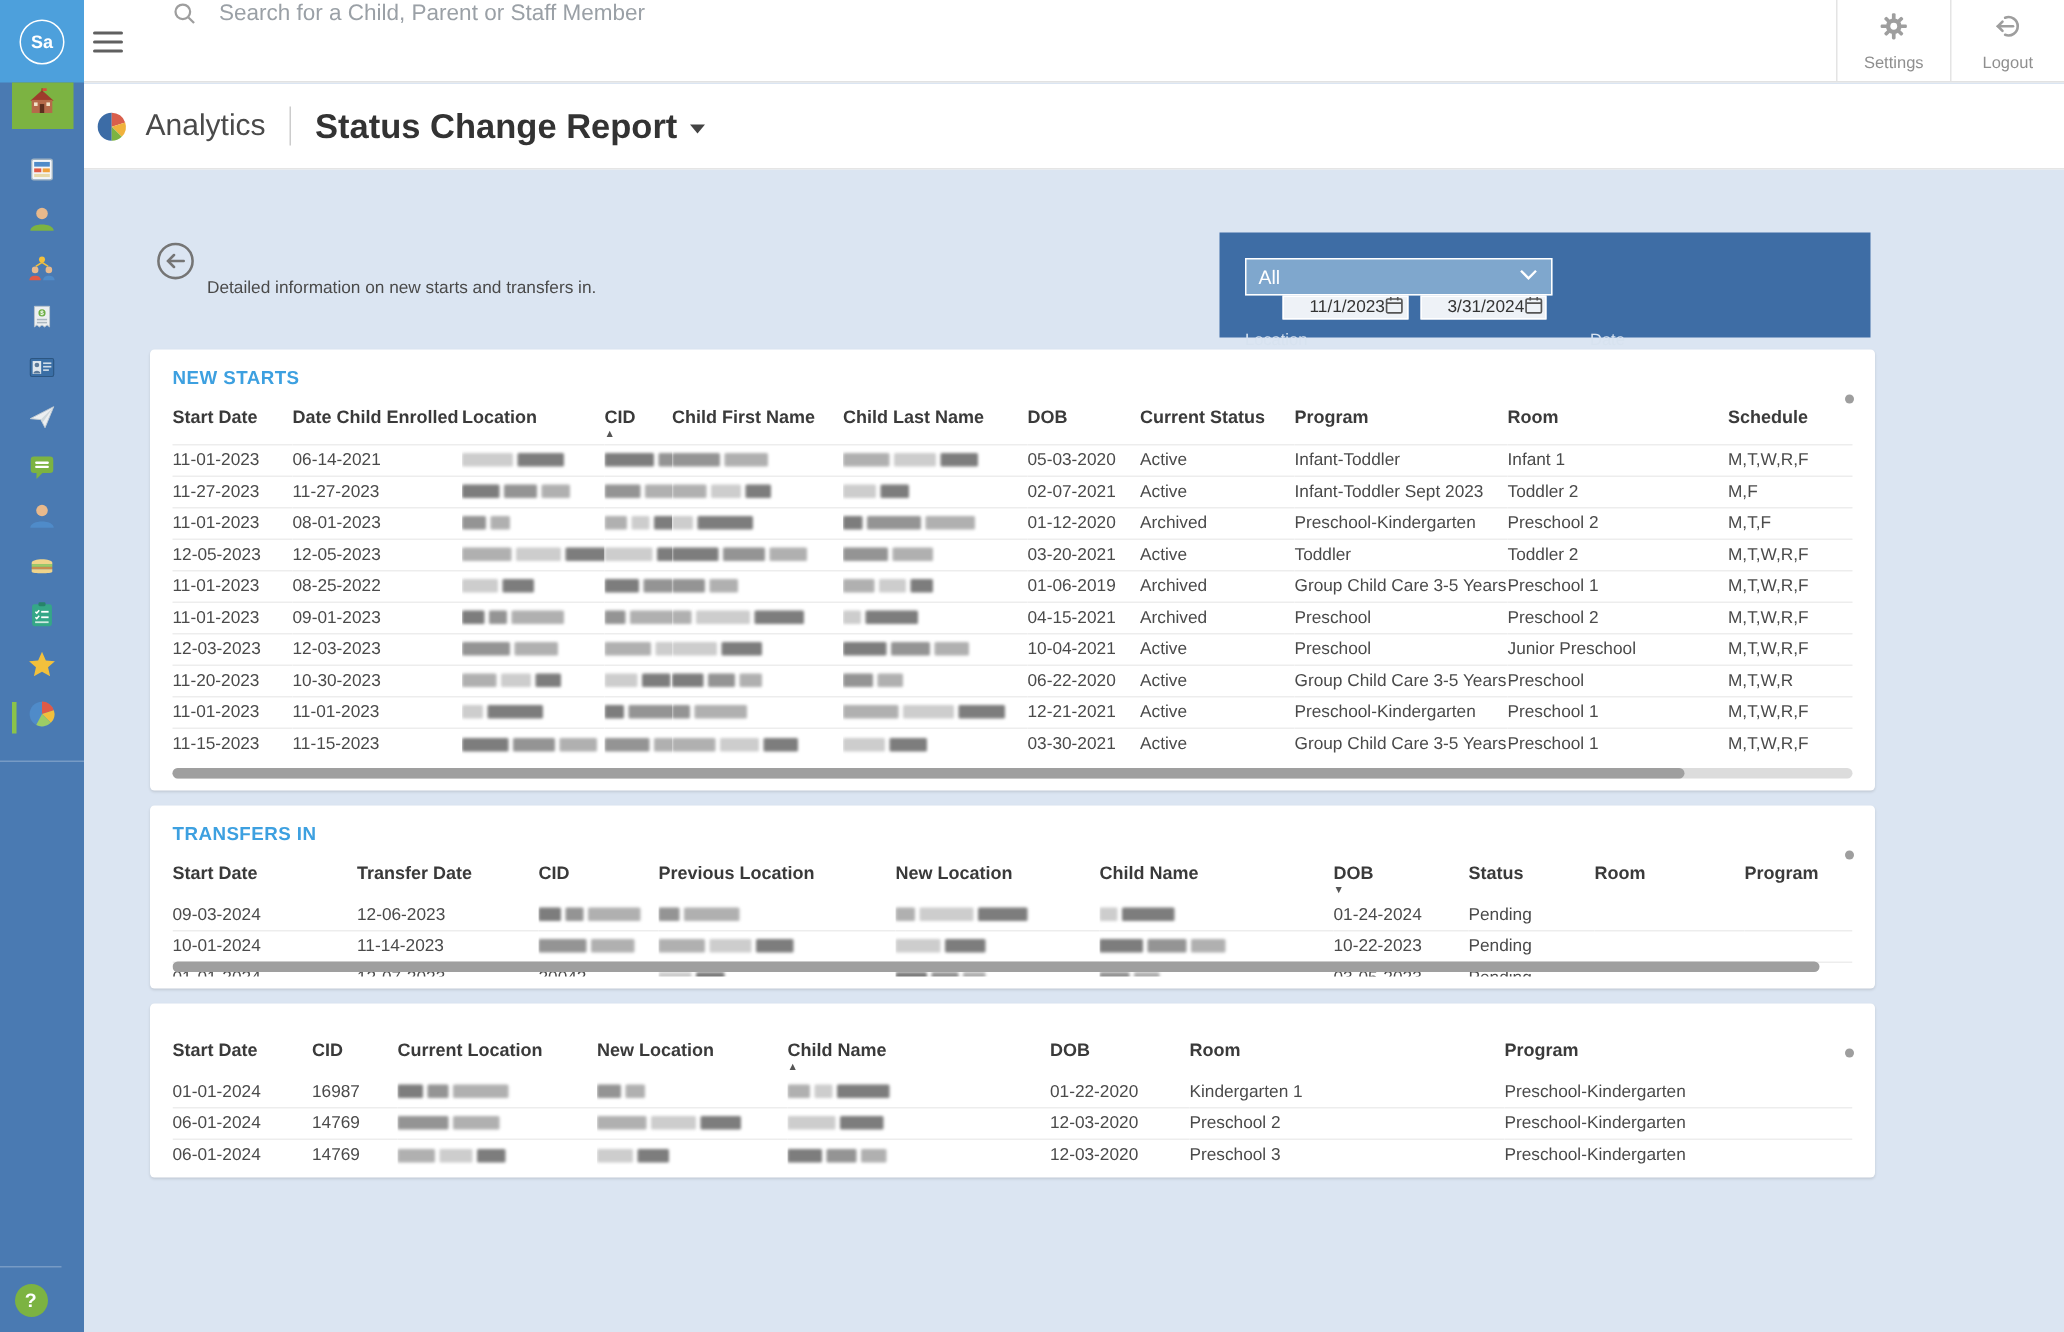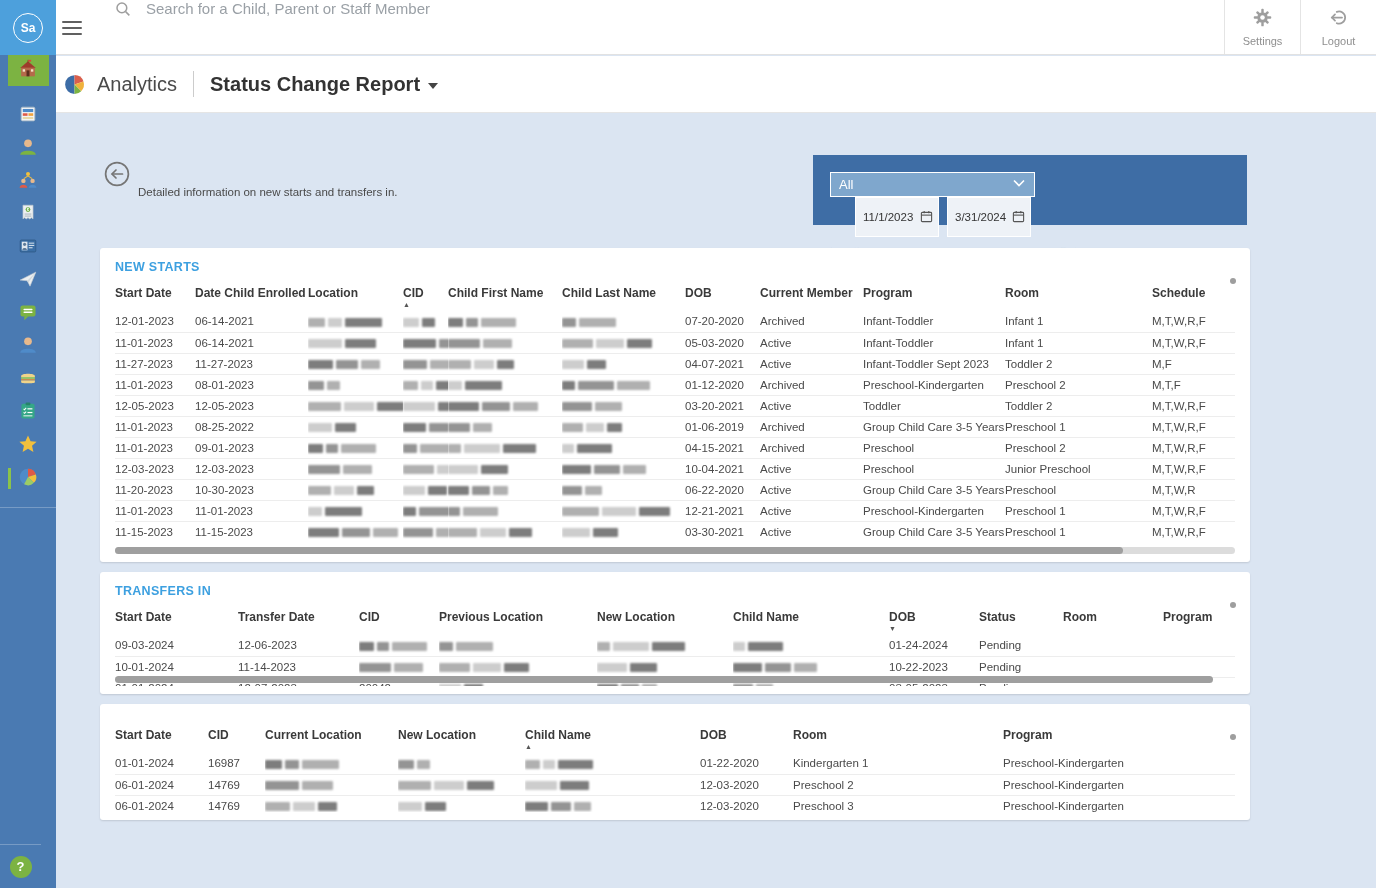--- a/index.html
+++ b/index.html
@@ -37,51 +37,51 @@
     align-items:center; justify-content:center; cursor:pointer; }
   .top-action svg { width:21px; height:21px; }
   .top-action .lbl { font-size:11px; color:#8f8f8f; margin-top:3px; }
 
   
   .subheader { position:absolute; left:41px; right:0; top:56px; height:57px; background:#fff;
     border-bottom:1px solid #e5e5e5; display:flex; align-items:center; padding-left:21px; z-index:8; }
   .subheader .pie { width:25px; height:25px; margin-right:10px; }
   .app-name { font-size:20px; color:#4a4a4a; }
   .subdiv { width:1px; height:26px; background:#ccc; margin:0 16px; }
-  .report-name { font-size:20px; color:#333; font-weight:600; display:flex; align-items:center; cursor:pointer; }
+  .report-name { font-size:23px; color:#333; font-weight:600; display:flex; align-items:center; cursor:pointer; }
   .caret { width:0; height:0; border-left:5px solid transparent; border-right:5px solid transparent;
     border-top:6px solid #444; margin-left:8px; margin-top:3px; }
 
   
   .main { position:absolute; left:41px; right:0; top:114px; bottom:0; background:#dbe5f2; overflow:hidden; }
   .content { width:1150px; margin-left:59px; position:relative; }
 
   .header-row { position:relative; margin-top:41px; height:70px; }
   .back-btn { position:absolute; left:4px; top:6px; width:26px; height:26px; cursor:pointer; }
   .page-title { position:absolute; left:38px; top:5px; font-size:17px; font-weight:bold; color:#2f6eb0; letter-spacing:.2px; }
   .page-subtitle { position:absolute; left:38px; top:31px; font-size:11.5px; color:#4a4a4a; }
 
   .filter-panel { position:absolute; right:3px; top:0; width:434px; height:70px; background:#3e6da5; padding:17px 14px 0 17px; }
   .loc-select { width:205px; height:25px; background:#7fa7cd; border:1px solid #fff; display:flex;
     align-items:center; padding:0 8px; color:#fff; font-size:13px; cursor:pointer; float:left; }
   .loc-select .grow { flex:1; }
   .loc-select svg { width:14px; height:14px; }
   .date-group { float:left; margin-left:25px; display:flex; gap:8px; }
-  .date-input { width:84px; height:40px; background:#eef2f7; border:1px solid #fff; display:flex;
-    align-items:center; padding:0 5px 0 7px; font-size:11.5px; color:#333; cursor:pointer; }
+  .date-input { width:84px; height:16px; background:#eef2f7; border:1px solid #fff; display:flex;
+    align-items:center; padding:0 5px 0 17px; font-size:11.5px; color:#333; cursor:pointer; }
   .date-input .grow { flex:1; }
   .date-input svg { width:13px; height:13px; }
   .filter-lbls { clear:both; padding-top:8px; display:flex; }
   .filter-lbl { font-size:11px; color:#d7e2ef; }
   .filter-lbl.loc { width:230px; }
 
   
   .card { position:relative; background:#fff; border-radius:3px; box-shadow:0 1px 2px rgba(0,0,0,.13);
     padding:12px 15px 8px 15px; margin-top:10px; }
-  .card.first { margin-top:23px; }
+  .card.first { margin-top:8px; }
   .card-title { font-size:12.5px; font-weight:bold; color:#3da0e0; letter-spacing:.3px; }
   .card-dot { position:absolute; top:30px; right:14px; width:6px; height:6px; border-radius:50%; background:#9e9e9e; }
 
   table.rpt { width:100%; border-collapse:collapse; table-layout:fixed; margin-top:6px; }
   table.rpt th { text-align:left; font-size:12px; color:#3a3a3a; font-weight:bold;
     padding:6px 6px 2px 0; vertical-align:top; white-space:nowrap; overflow:hidden; cursor:pointer; }
   table.rpt th .sortmark { display:block; font-size:7px; line-height:7px; color:#555; margin-top:1px; height:8px; }
   table.rpt th .sortpad { display:block; height:8px; }
   table.rpt td { font-size:11.5px; color:#4a4a4a; height:21px; border-top:1px solid #ededed;
     padding-right:6px; white-space:nowrap; overflow:hidden; }
@@ -353,61 +353,48 @@
           </colgroup>
           <thead>
             <tr>
               <th><span>Start Date</span><span class="sortpad"></span></th>
               <th><span>Date Child Enrolled</span><span class="sortpad"></span></th>
               <th><span>Location</span><span class="sortpad"></span></th>
               <th><span>CID</span><span class="sortmark">▲</span></th>
               <th><span>Child First Name</span><span class="sortpad"></span></th>
               <th><span>Child Last Name</span><span class="sortpad"></span></th>
               <th><span>DOB</span><span class="sortpad"></span></th>
-              <th><span>Current Member</span><span class="sortpad"></span></th>
+              <th><span>Current Status</span><span class="sortpad"></span></th>
               <th><span>Program</span><span class="sortpad"></span></th>
               <th><span>Room</span><span class="sortpad"></span></th>
               <th><span>Schedule</span><span class="sortpad"></span></th>
             </tr>
           </thead>
           <tbody>
-            <tr class="r0">
-              <td>12-01-2023</td>
-              <td>06-14-2021</td>
-              <td class="redact"><i style="width: 17px; background: rgb(176, 176, 176);"></i><i style="width: 14px; background: rgb(205, 205, 205);"></i><i style="width: 37px; background: rgb(125, 125, 125);"></i></td>
-              <td class="redact"><i style="width: 16px; background: rgb(205, 205, 205);"></i><i style="width: 13px; background: rgb(125, 125, 125);"></i></td>
-              <td class="redact"><i style="width: 15px; background: rgb(125, 125, 125);"></i><i style="width: 12px; background: rgb(148, 148, 148);"></i><i style="width: 35px; background: rgb(176, 176, 176);"></i></td>
-              <td class="redact"><i style="width: 14px; background: rgb(148, 148, 148);"></i><i style="width: 37px; background: rgb(176, 176, 176);"></i></td>
-              <td>07-20-2020</td>
-              <td>Archived</td>
-              <td>Infant-Toddler</td>
-              <td>Infant 1</td>
-              <td>M,T,W,R,F</td>
-            </tr>
             <tr class="r1">
               <td>11-01-2023</td>
               <td>06-14-2021</td>
               <td class="redact"><i style="width: 34px; background: rgb(205, 205, 205);"></i><i style="width: 31px; background: rgb(125, 125, 125);"></i></td>
               <td class="redact"><i style="width: 33px; background: rgb(125, 125, 125);"></i><i style="width: 30px; background: rgb(148, 148, 148);"></i></td>
               <td class="redact"><i style="width: 32px; background: rgb(148, 148, 148);"></i><i style="width: 29px; background: rgb(176, 176, 176);"></i></td>
               <td class="redact"><i style="width: 31px; background: rgb(176, 176, 176);"></i><i style="width: 28px; background: rgb(205, 205, 205);"></i><i style="width: 25px; background: rgb(125, 125, 125);"></i></td>
               <td>05-03-2020</td>
               <td>Active</td>
               <td>Infant-Toddler</td>
               <td>Infant 1</td>
               <td>M,T,W,R,F</td>
             </tr>
             <tr class="r2">
               <td>11-27-2023</td>
               <td>11-27-2023</td>
               <td class="redact"><i style="width: 25px; background: rgb(125, 125, 125);"></i><i style="width: 22px; background: rgb(148, 148, 148);"></i><i style="width: 19px; background: rgb(176, 176, 176);"></i></td>
               <td class="redact"><i style="width: 24px; background: rgb(148, 148, 148);"></i><i style="width: 21px; background: rgb(176, 176, 176);"></i></td>
               <td class="redact"><i style="width: 23px; background: rgb(176, 176, 176);"></i><i style="width: 20px; background: rgb(205, 205, 205);"></i><i style="width: 17px; background: rgb(125, 125, 125);"></i></td>
               <td class="redact"><i style="width: 22px; background: rgb(205, 205, 205);"></i><i style="width: 19px; background: rgb(125, 125, 125);"></i></td>
-              <td>04-07-2021</td>
+              <td>02-07-2021</td>
               <td>Active</td>
               <td>Infant-Toddler Sept 2023</td>
               <td>Toddler 2</td>
               <td>M,F</td>
             </tr>
             <tr class="r3">
               <td>11-01-2023</td>
               <td>08-01-2023</td>
               <td class="redact"><i style="width: 16px; background: rgb(148, 148, 148);"></i><i style="width: 13px; background: rgb(176, 176, 176);"></i></td>
               <td class="redact"><i style="width: 15px; background: rgb(176, 176, 176);"></i><i style="width: 12px; background: rgb(205, 205, 205);"></i><i style="width: 35px; background: rgb(125, 125, 125);"></i></td>

